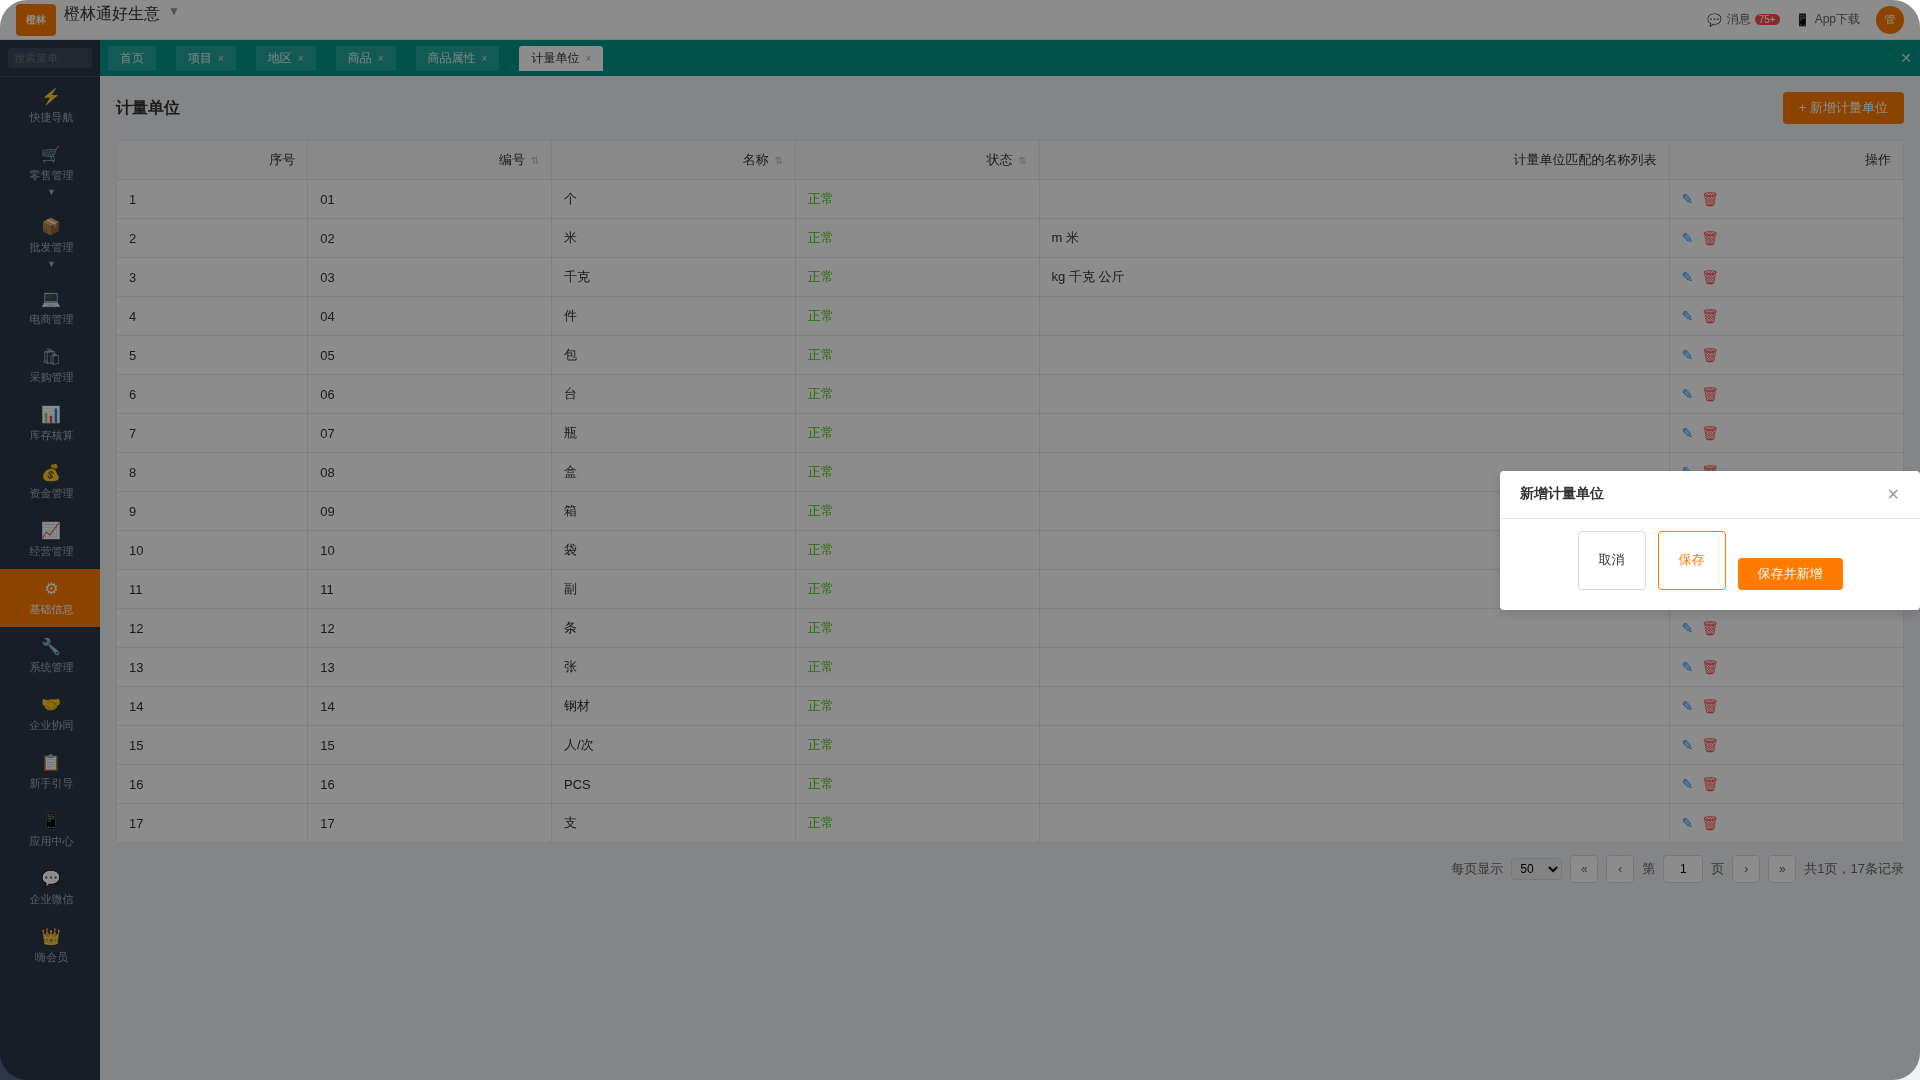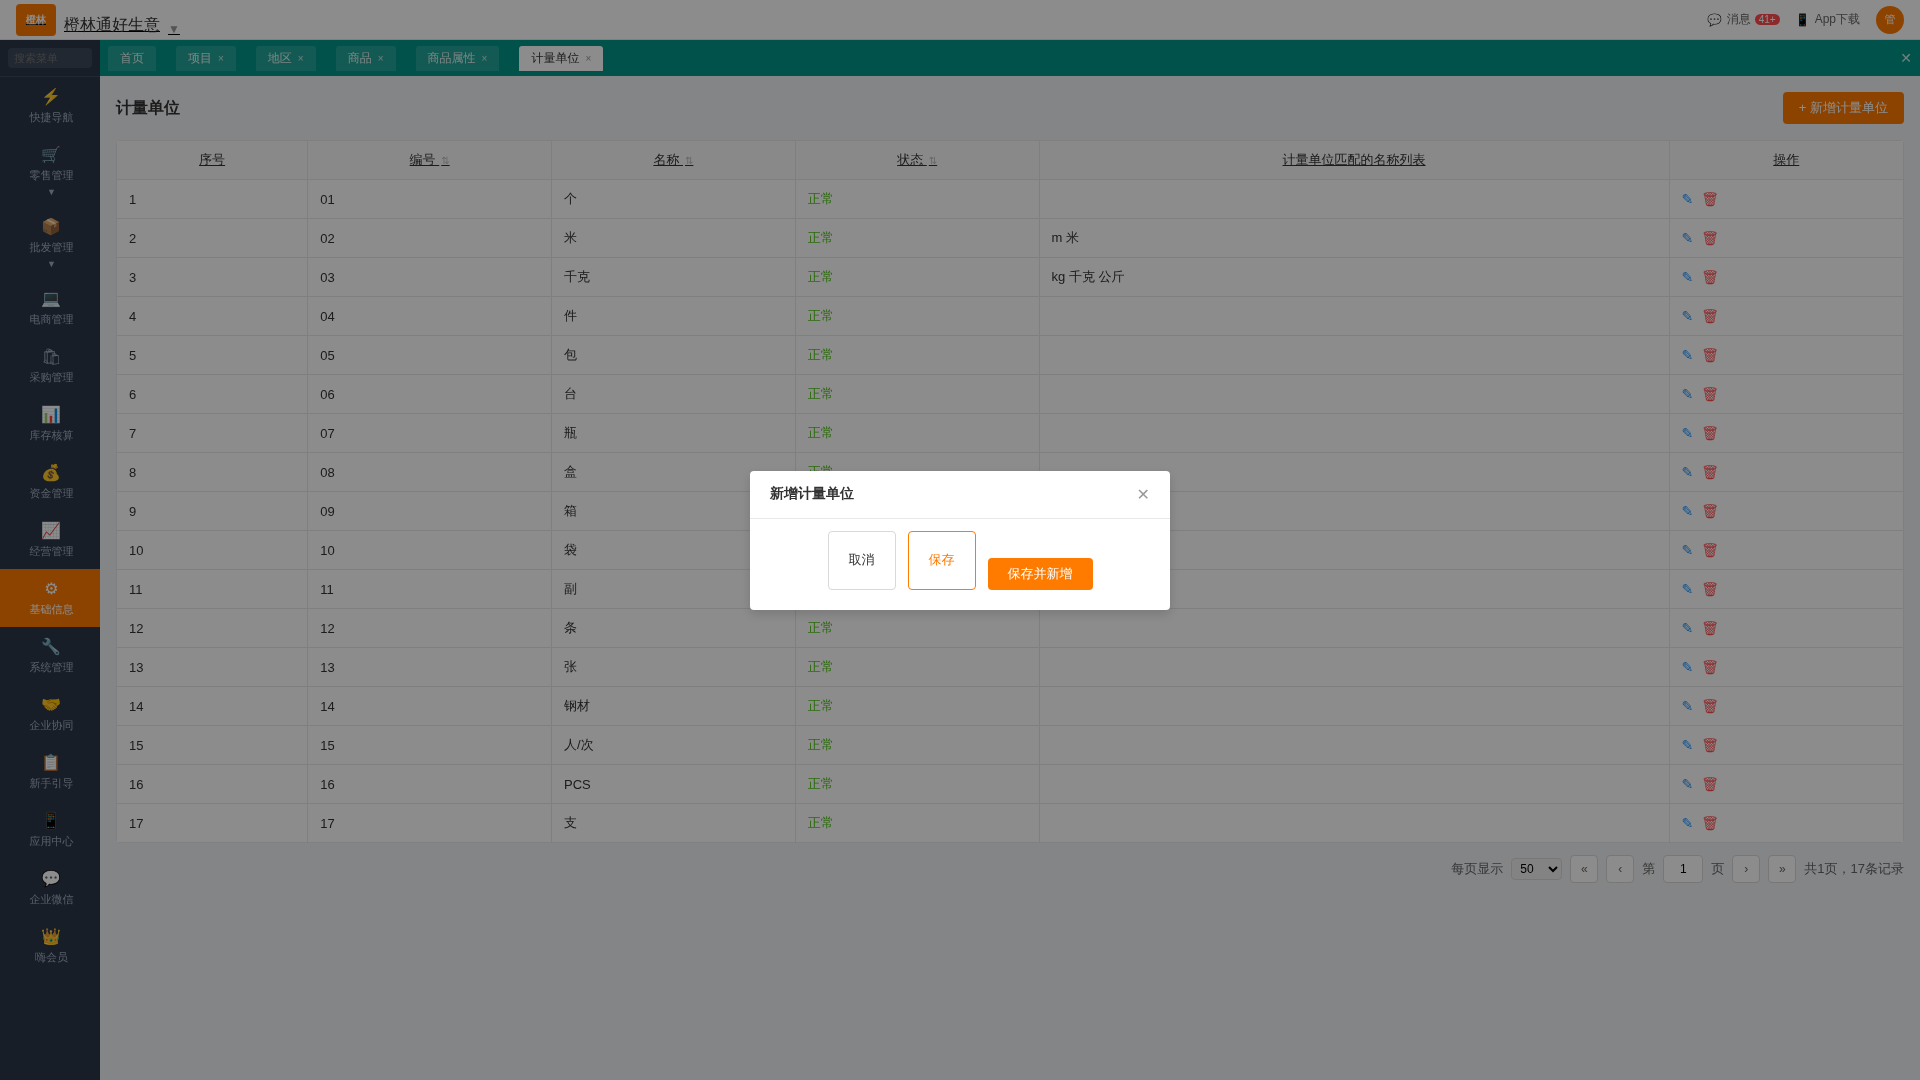--- a/index.html
+++ b/index.html
@@ -11,23 +11,22 @@
       background: #fff;
       display: flex;
       align-items: center;
       justify-content: space-between;
       padding: 0 16px;
       border-bottom: 1px solid #e8e8e8;
       z-index: 100;
     }
     .logo-area {
       display: flex;
-      align-items: flex-end;
+      align-items: flex-start;
       gap: 8px;
-      text-decoration: underline;
     }
     .logo-box {
       width: 40px;
       height: 32px;
       background: #ff7b00;
       border-radius: 4px;
       display: flex;
       align-items: center;
       justify-content: center;
       color: white;
@@ -185,25 +184,24 @@
       width: 100%;
       border-collapse: collapse;
       background: #fff;
       border-radius: 4px;
       overflow: hidden;
     }
     .data-table th {
       background: #fafafa;
       border: 1px solid #e8e8e8;
       padding: 10px 12px;
-      text-align: center;
+      text-align: right;
       font-weight: 500;
       color: #333;
       font-size: 13px;
-      text-decoration: underline;
     }
     .data-table td {
       border: 1px solid #e8e8e8;
       padding: 10px 12px;
       color: #333;
       font-size: 13px;
     }
     .status-normal {
       color: #52c41a;
     }
@@ -258,21 +256,22 @@
     }
 
     
     .overlay {
       position: fixed;
       top: 0; left: 0; right: 0; bottom: 0;
       background: rgba(0,0,0,0.45);
       z-index: 1000;
       display: flex;
       align-items: center;
-      justify-content: center;
+      justify-content: flex-end;
+      border-radius: 27px;
     }
 
     
     .modal {
       background: #fff;
       border-radius: 4px;
       width: 420px;
       box-shadow: 0 4px 12px rgba(0,0,0,0.15);
     }
     .modal-header {
@@ -380,21 +379,21 @@
     <div class="logo-box">
       <span>橙林</span>
     </div>
     <span class="logo-text">橙林通好生意</span>
     <span style="color:#999;font-size:12px;">▼</span>
   </div>
   <div class="header-right">
     <div class="header-btn">
       <span>💬</span>
       <span>消息</span>
-      <span class="badge">41+</span>
+      <span class="badge">75+</span>
     </div>
     <div class="header-btn">
       <span>📱</span>
       <span>App下载</span>
     </div>
     <div class="avatar">
       <span>管</span>
     </div>
   </div>
 </div>

